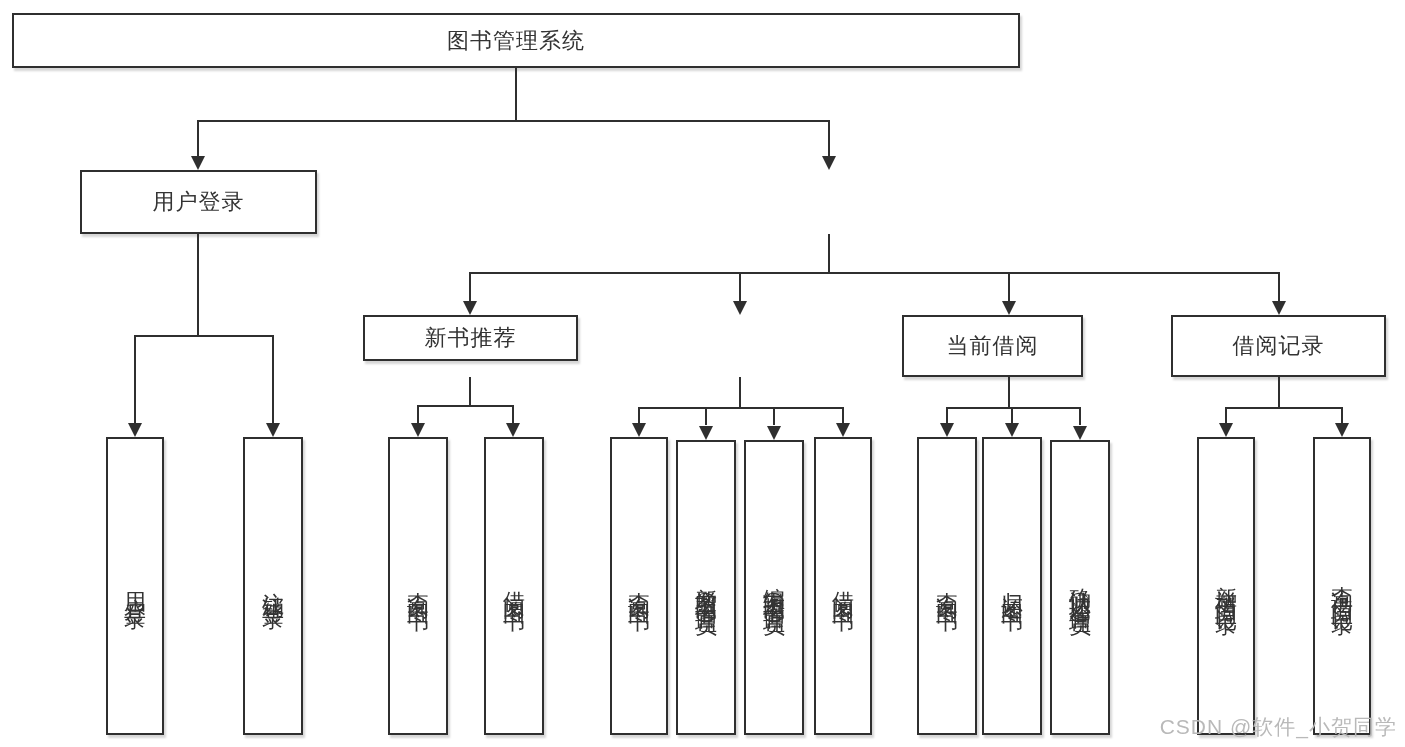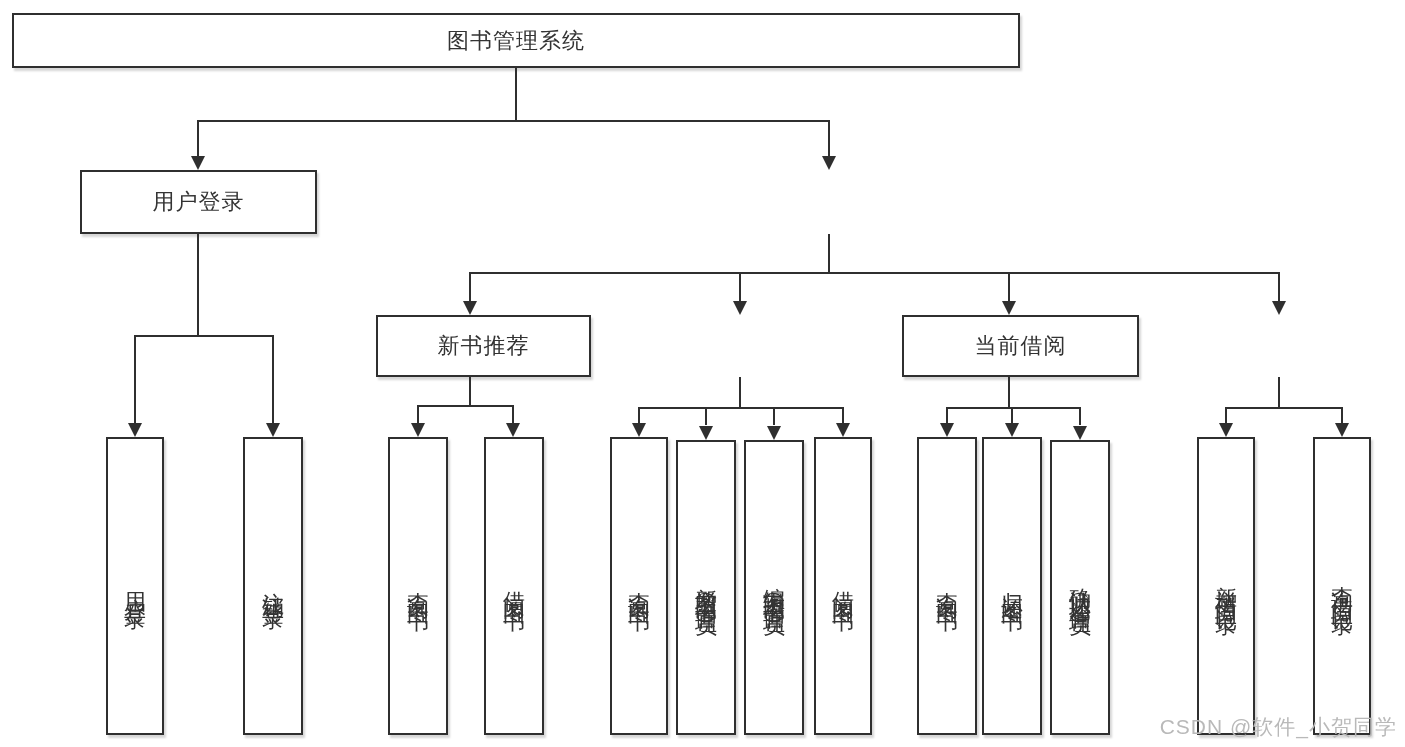--- a/index.html
+++ b/index.html
@@ -67,25 +67,28 @@
   <div class="hline" style="left:469px;top:272px;width:811px;"></div>
   <div class="vline" style="left:469px;top:272px;height:30px;"></div>
   <div class="arrow" style="left:463px;top:301px;"></div>
   <div class="vline" style="left:739px;top:272px;height:30px;"></div>
   <div class="arrow" style="left:733px;top:301px;"></div>
   <div class="vline" style="left:1008px;top:272px;height:30px;"></div>
   <div class="arrow" style="left:1002px;top:301px;"></div>
   <div class="vline" style="left:1278px;top:272px;height:30px;"></div>
   <div class="arrow" style="left:1272px;top:301px;"></div>
 
-  <div class="hbox" style="left:376px;top:315px;width:215px;height:62px;">
+  <div class="hbox" style="left:363px;top:315px;width:215px;height:46px;">
     <span>新书推荐</span>
   </div>
-  <div class="hbox" style="left:902px;top:315px;width:237px;height:62px;">
+  <div class="hbox" style="left:902px;top:315px;width:181px;height:62px;">
     <span>当前借阅</span>
+  </div>
+  <div class="hbox" style="left:1171px;top:315px;width:215px;height:62px;">
+    <span>借阅记录</span>
   </div>
 
   <div class="vline" style="left:469px;top:377px;height:30px;"></div>
   <div class="hline" style="left:417px;top:405px;width:97px;"></div>
   <div class="vline" style="left:417px;top:405px;height:18px;"></div>
   <div class="arrow" style="left:411px;top:423px;"></div>
   <div class="vline" style="left:512px;top:405px;height:18px;"></div>
   <div class="arrow" style="left:506px;top:423px;"></div>
 
   <div class="vline" style="left:739px;top:377px;height:32px;"></div>

